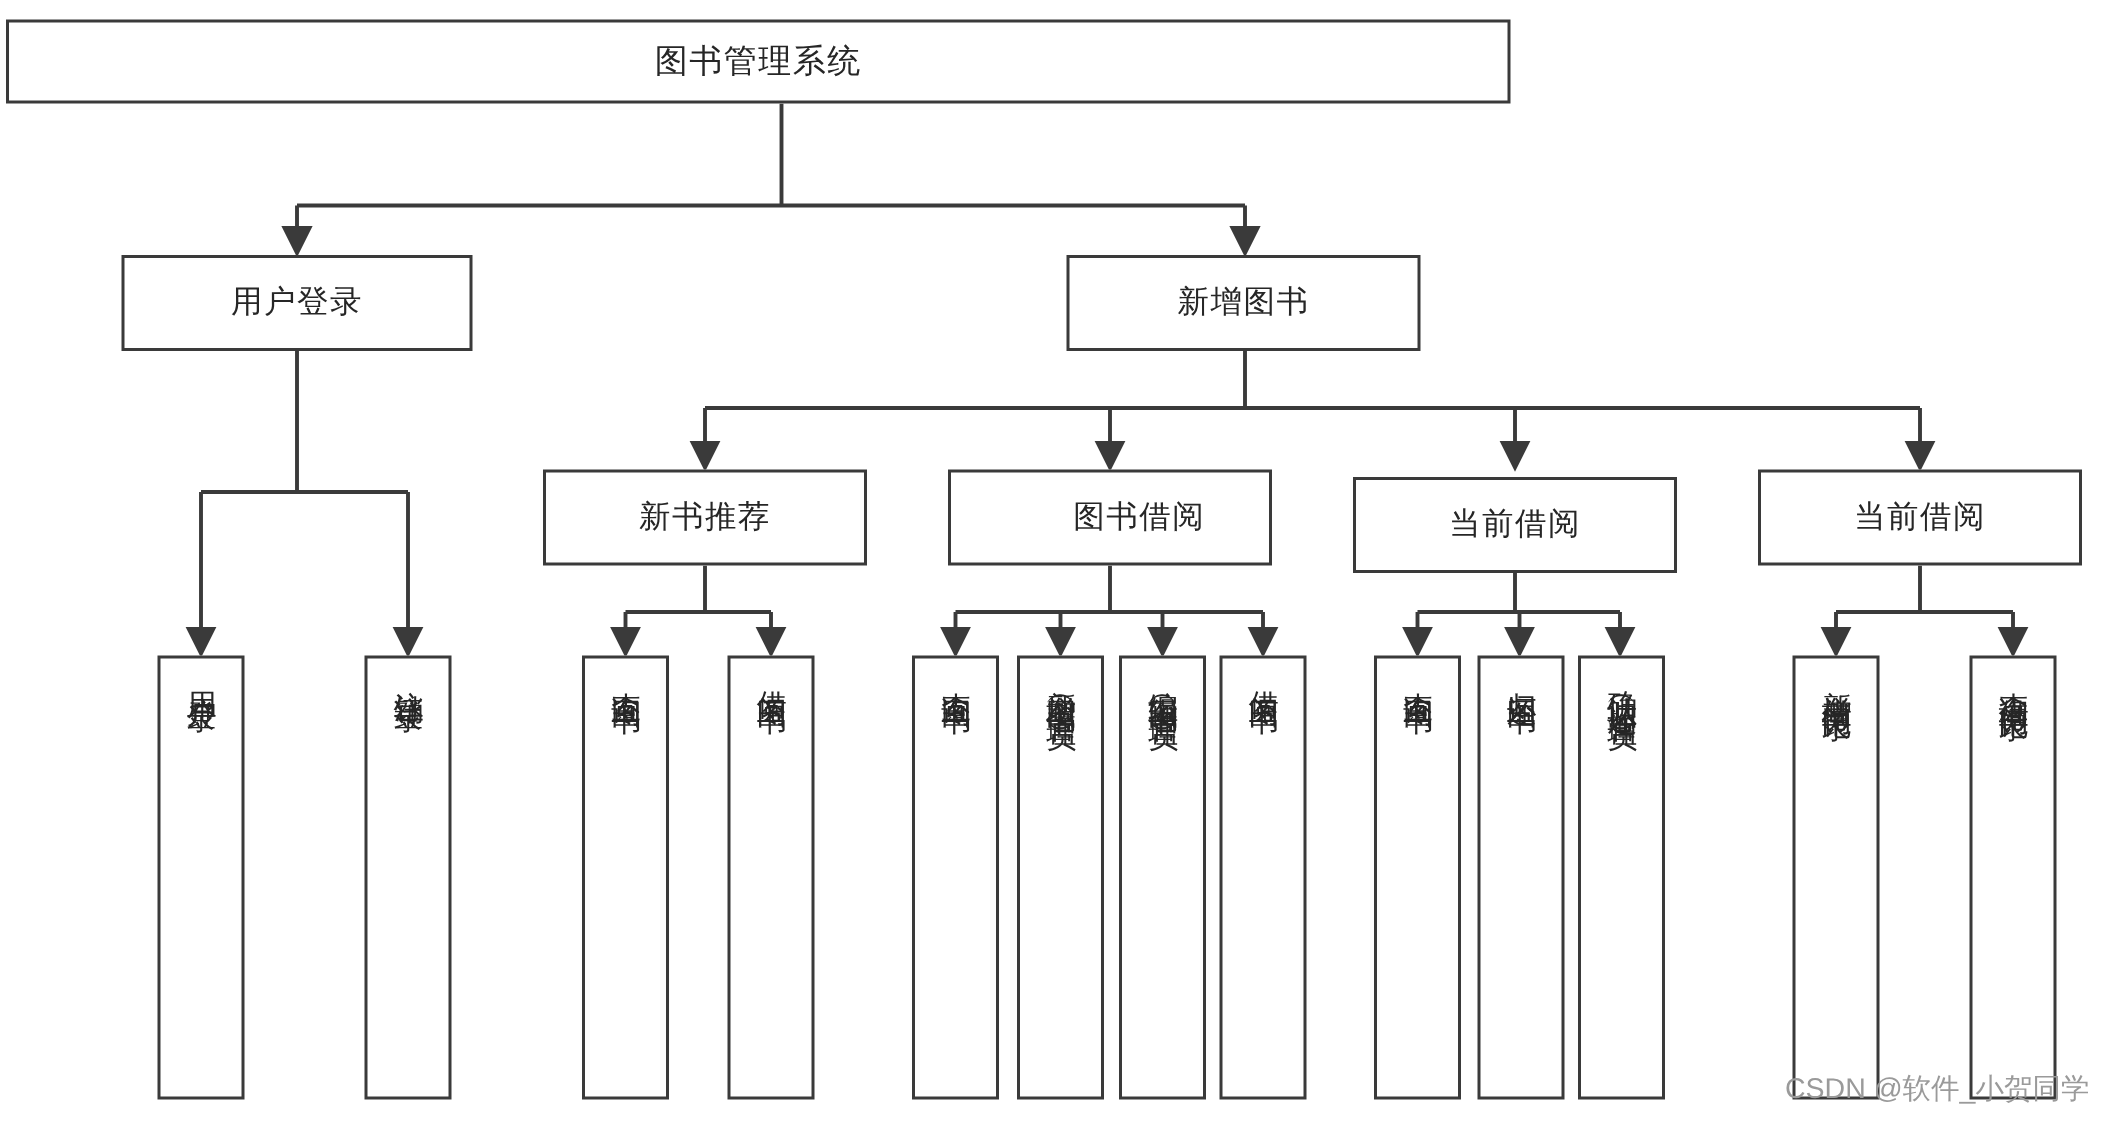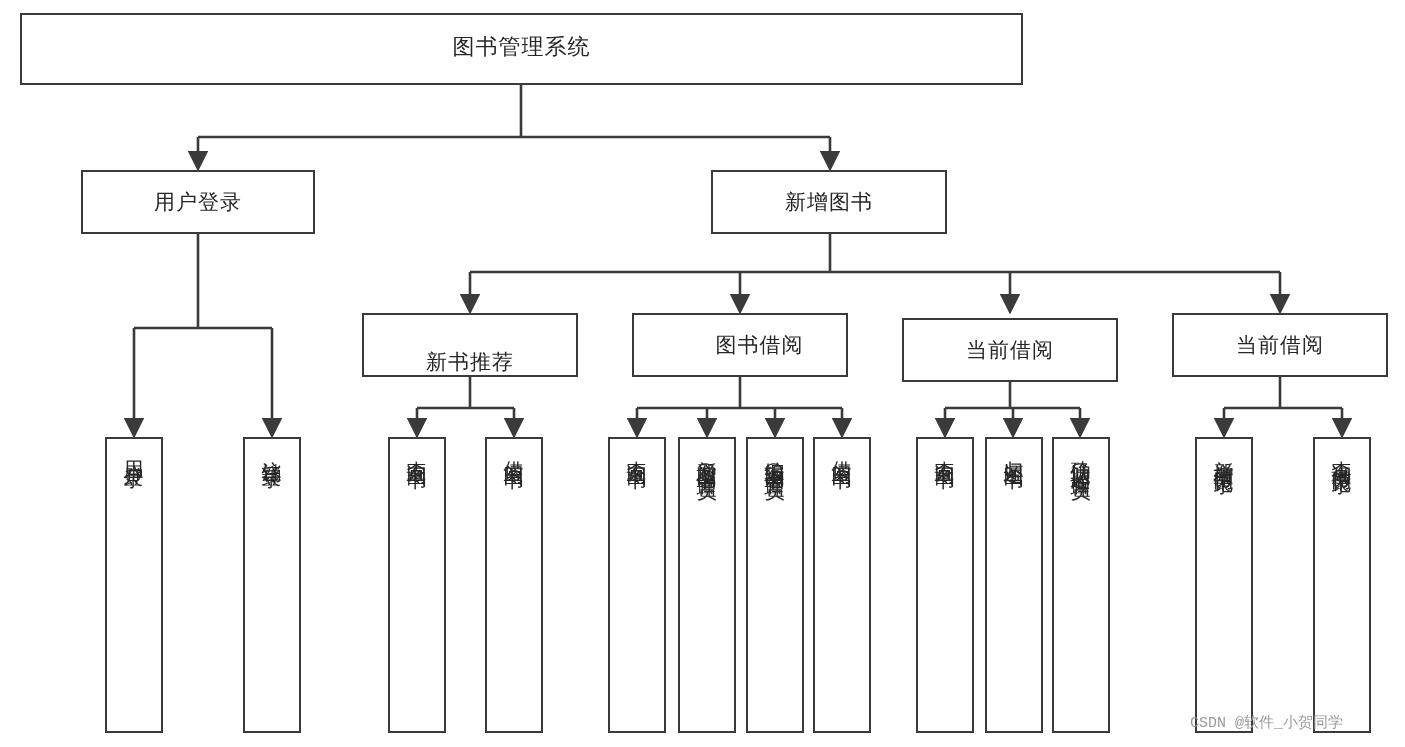--- a/index.html
+++ b/index.html
@@ -60,25 +60,25 @@
     letter-spacing: 3px;
     line-height: 1.0;
   }
   .node.root .node-label {
     font-size: 22px;
   }
   .watermark {
     position: absolute;
     left: 1190px;
     top: 713px;
-    font-size: 15px;
+    font-size: 19px;
     color: #9a9a9a;
     white-space: nowrap;
     z-index: 5;
-    font-family: Liberation Mono, monospace;
+    font-family: Liberation Sans, sans-serif;
   }
 </style>
 </head>
 <body>
 
 <div id="diagram-root">
 
   <svg id="edges-layer" viewBox="0 0 1405 747" width="1405" height="747" xmlns="http://www.w3.org/2000/svg">
     <defs>
       <marker id="arrow" viewBox="0 0 12 12" refX="10" refY="6" markerWidth="8" markerHeight="8" orient="auto-start-reverse">
@@ -122,32 +122,32 @@
       <path d="M 1013 408 L 1013 435" marker-end="url(#arrow)"></path>
       <path d="M 1080 408 L 1080 435" marker-end="url(#arrow)"></path>
 
       <path d="M 1280 377 L 1280 408"></path>
       <path d="M 1224 408 L 1342 408"></path>
       <path d="M 1224 408 L 1224 435" marker-end="url(#arrow)"></path>
       <path d="M 1342 408 L 1342 435" marker-end="url(#arrow)"></path>
     </g>
   </svg>
 
-  <div class="node h root" style="left:20px; top:13px; width:1003px; height:72px;font-family:Liberation Mono, monospace;">
+  <div class="node h root" style="left:4px; top:13px; width:1003px; height:56px;">
     <span class="node-label">图书管理系统</span>
   </div>
 
   <div class="node h" style="left:81px; top:170px; width:234px; height:64px;">
     <span class="node-label">用户登录</span>
   </div>
   <div class="node h" style="left:711px; top:170px; width:236px; height:64px;">
     <span class="node-label">新增图书</span>
   </div>
 
-  <div class="node h" style="left:362px; top:313px; width:216px; height:64px;align-items:flex-end;">
+  <div class="node h" style="left:362px; top:313px; width:216px; height:64px;">
     <span class="node-label">新书推荐</span>
   </div>
   <div class="node h" style="left:632px; top:313px; width:216px; height:64px;padding-left:39px;">
     <span class="node-label">图书借阅</span>
   </div>
   <div class="node h" style="left:902px; top:318px; width:216px; height:64px;">
     <span class="node-label">当前借阅</span>
   </div>
   <div class="node h" style="left:1172px; top:313px; width:216px; height:64px;">
     <span class="node-label">当前借阅</span>

